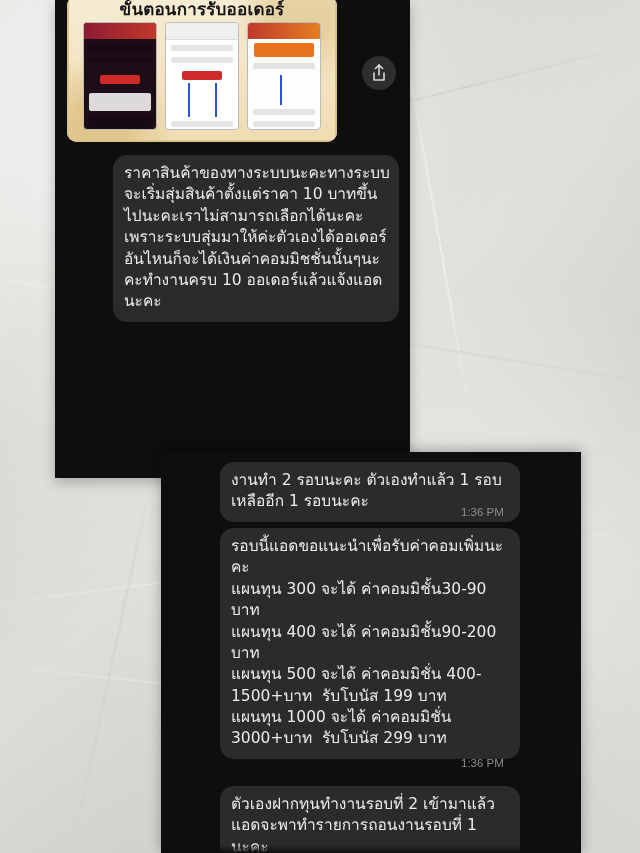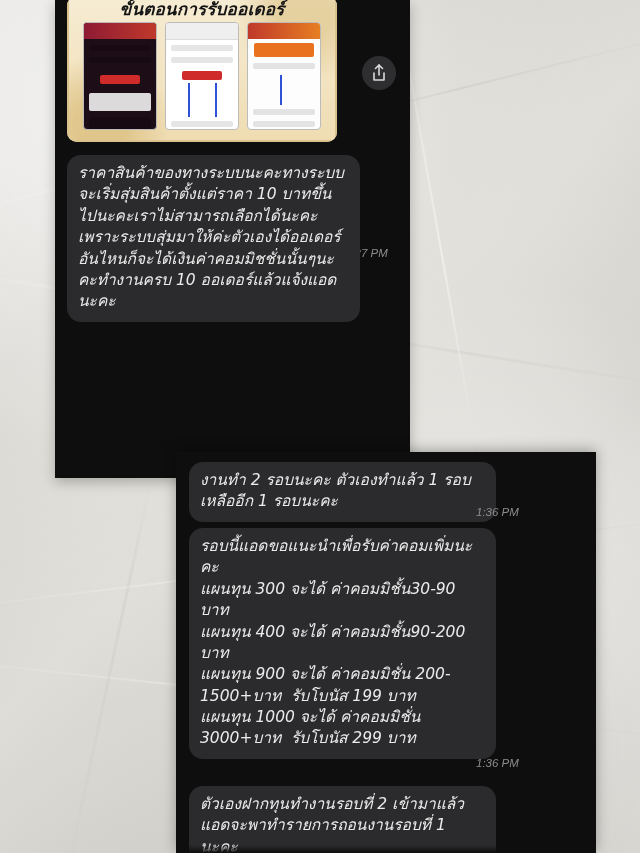--- a/index.html
+++ b/index.html
@@ -15,21 +15,20 @@
   }
   #page {
     position: relative;
     width: 640px;
     height: 853px;
     background:
       radial-gradient(circle at 18% 12%, rgba(255,255,255,0.95) 0%, rgba(226,224,219,0.6) 38%, rgba(205,203,198,0.25) 65%),
       radial-gradient(circle at 78% 70%, rgba(255,255,255,0.9) 0%, rgba(222,220,215,0.5) 40%, rgba(200,198,193,0.2) 70%),
       linear-gradient(135deg, #e8e6e1 0%, #d5d3ce 25%, #eceae5 48%, #cfcdc8 70%, #e4e2dd 100%);
     overflow: hidden;
-    font-style: italic;
   }
   
   .crease {
     position: absolute;
     background: linear-gradient(90deg, rgba(255,255,255,0.0), rgba(255,255,255,0.55), rgba(0,0,0,0.05), rgba(255,255,255,0.0));
     pointer-events: none;
   }
   .c1 { left: -40px; top: 120px; width: 740px; height: 2px; transform: rotate(-14deg); }
   .c2 { left: -60px; top: 330px; width: 780px; height: 3px; transform: rotate(9deg); opacity: .7; }
   .c3 { left: -40px; top: 560px; width: 760px; height: 2px; transform: rotate(-7deg); opacity: .6; }
@@ -50,37 +49,38 @@
     overflow: hidden;
   }
   #panel-top {
     left: 55px;
     top: 0;
     width: 355px;
     height: 478px;
     box-shadow: 0 4px 12px rgba(0,0,0,0.25);
   }
   #panel-bottom {
-    left: 176px;
+    left: 161px;
     top: 452px;
     width: 420px;
     height: 401px;
     box-shadow: 0 -2px 12px rgba(0,0,0,0.3);
   }
 
   .bubble {
     position: relative;
     background: #2b2b2d;
     border-radius: 14px;
     color: #eceaea;
     font-size: 15.5px;
     line-height: 1.38;
-    padding: 8px 14px 9px 11px;
+    padding: 8px 7px 9px 11px;
     white-space: pre-wrap;
     word-break: break-word;
+    margin-left: 46px;
   }
 
   
   #image-message {
     position: absolute;
     left: 12px;
     top: -4px;
     width: 270px;
     height: 146px;
     border-radius: 10px;
@@ -256,21 +256,21 @@
   </div>
 
   <div id="panel-bottom" class="chat-panel">
 
     <div id="bubble-3" class="bubble">งานทำ 2 รอบนะคะ ตัวเองทำแล้ว 1 รอบ เหลืออีก 1 รอบนะคะ</div>
     <div class="time-abs t3">1:36 PM</div>
 
     <div id="bubble-4" class="bubble">รอบนี้แอดขอแนะนำเพื่อรับค่าคอมเพิ่มนะคะ
 แผนทุน 300 จะได้ ค่าคอมมิชั้น30-90  บาท
 แผนทุน 400 จะได้ ค่าคอมมิชั้น90-200  บาท
-แผนทุน 900 จะได้ ค่าคอมมิชั่น 200-1500+บาท  รับโบนัส 199 บาท
+แผนทุน 500 จะได้ ค่าคอมมิชั่น 400-1500+บาท  รับโบนัส 199 บาท
 แผนทุน 1000 จะได้ ค่าคอมมิชั่น 3000+บาท  รับโบนัส 299 บาท</div>
     <div class="time-abs t4">1:36 PM</div>
 
     <div id="bubble-5" class="bubble">ตัวเองฝากทุนทำงานรอบที่ 2 เข้ามาแล้วแอดจะพาทำรายการถอนงานรอบที่ 1 นะคะ</div>
 
     <div class="fade-bottom"></div>
   </div>
 
 </div>
 

